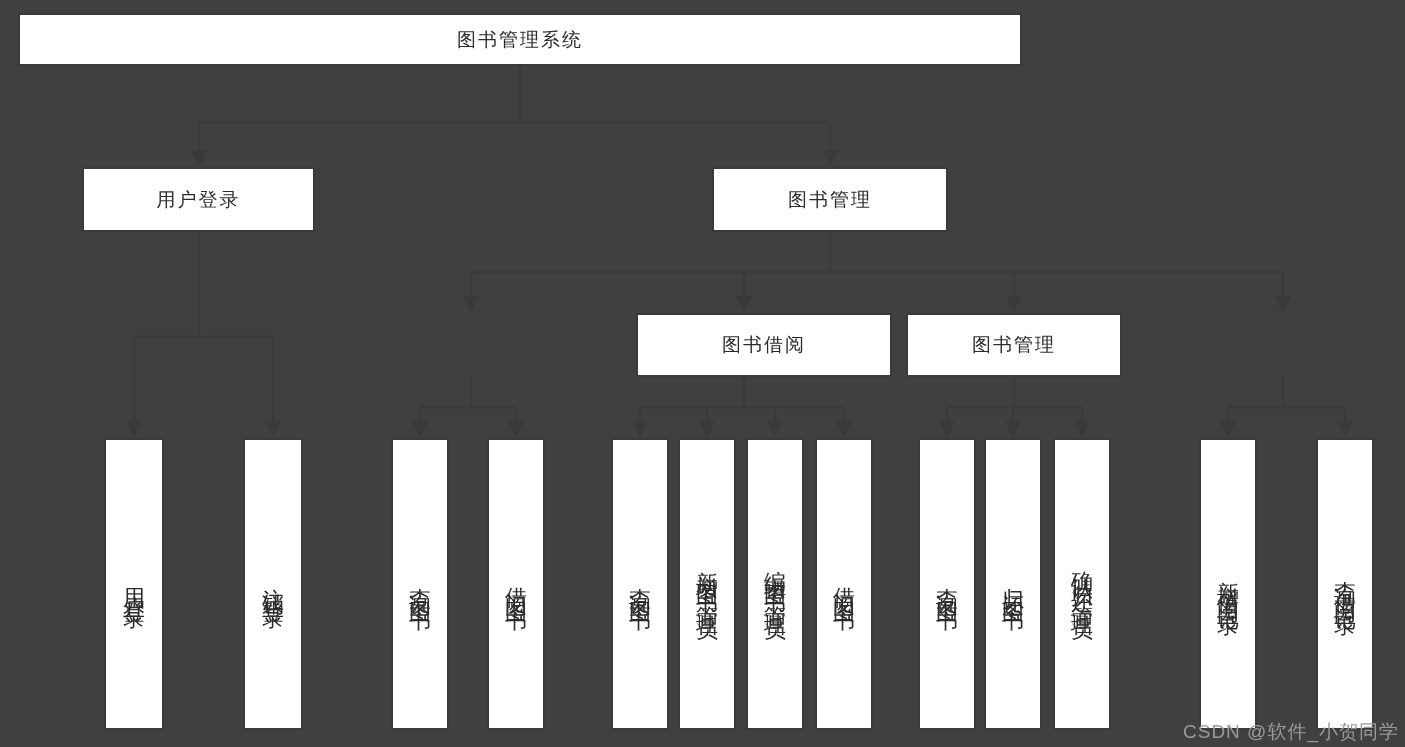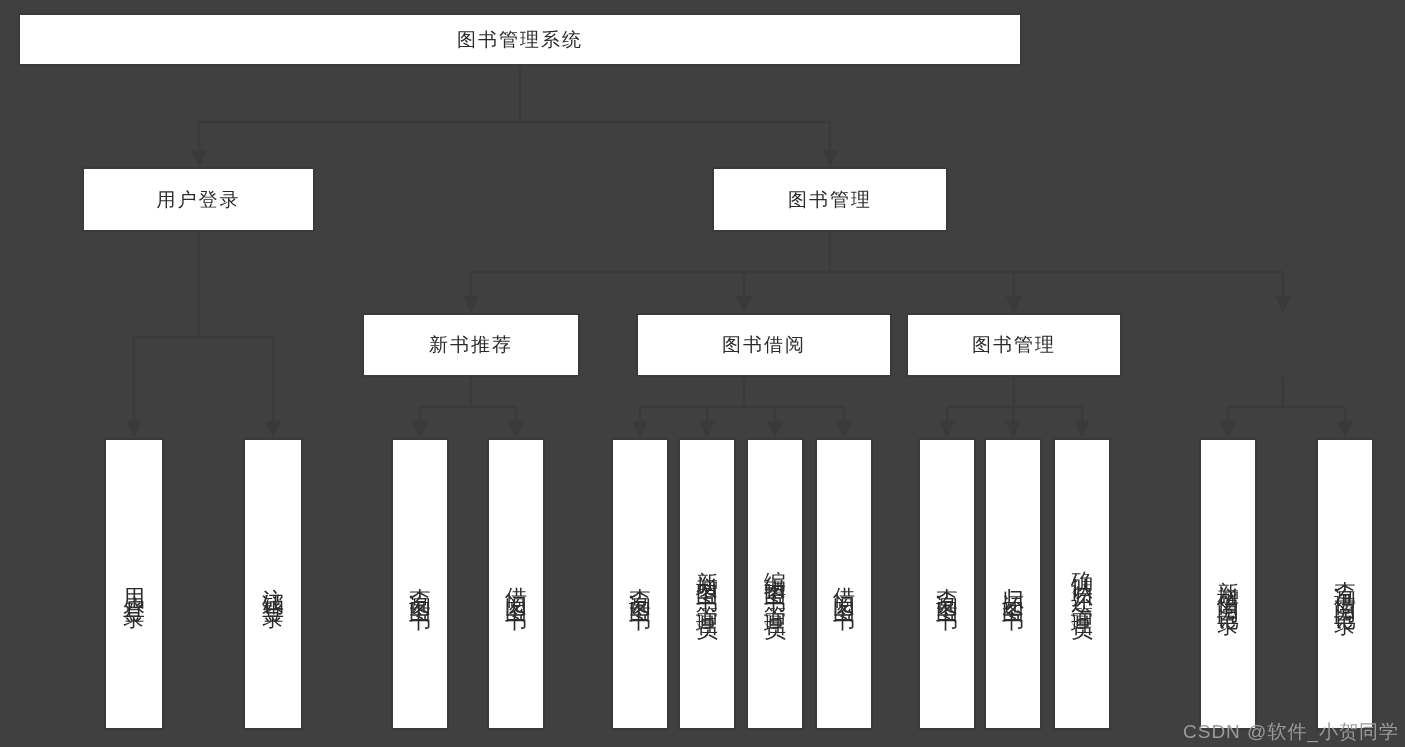--- a/index.html
+++ b/index.html
@@ -115,23 +115,20 @@
     <span>图书管理系统</span>
   </div>
 
   <div class="node h-node n-login">
     <span>用户登录</span>
   </div>
   <div class="node h-node n-mgmt">
     <span>图书管理</span>
   </div>
 
-  <div class="node h-node n-newbooks">
-    <span>新书推荐</span>
-  </div>
   <div class="node h-node n-borrow">
     <span>图书借阅</span>
   </div>
   <div class="node h-node n-current">
     <span>图书管理</span>
   </div>
 
   <div class="node v-node leaf lf0">
     <span>用户登录</span>
   </div>

